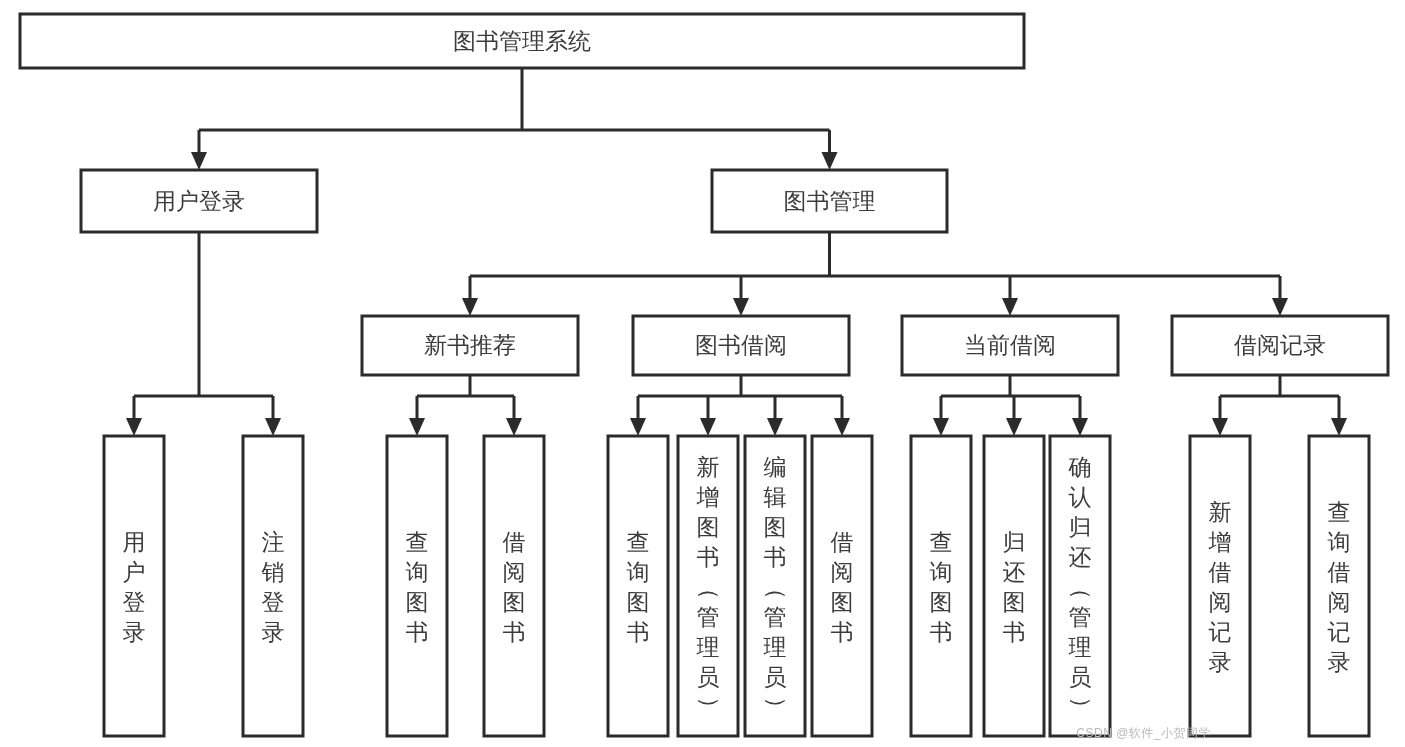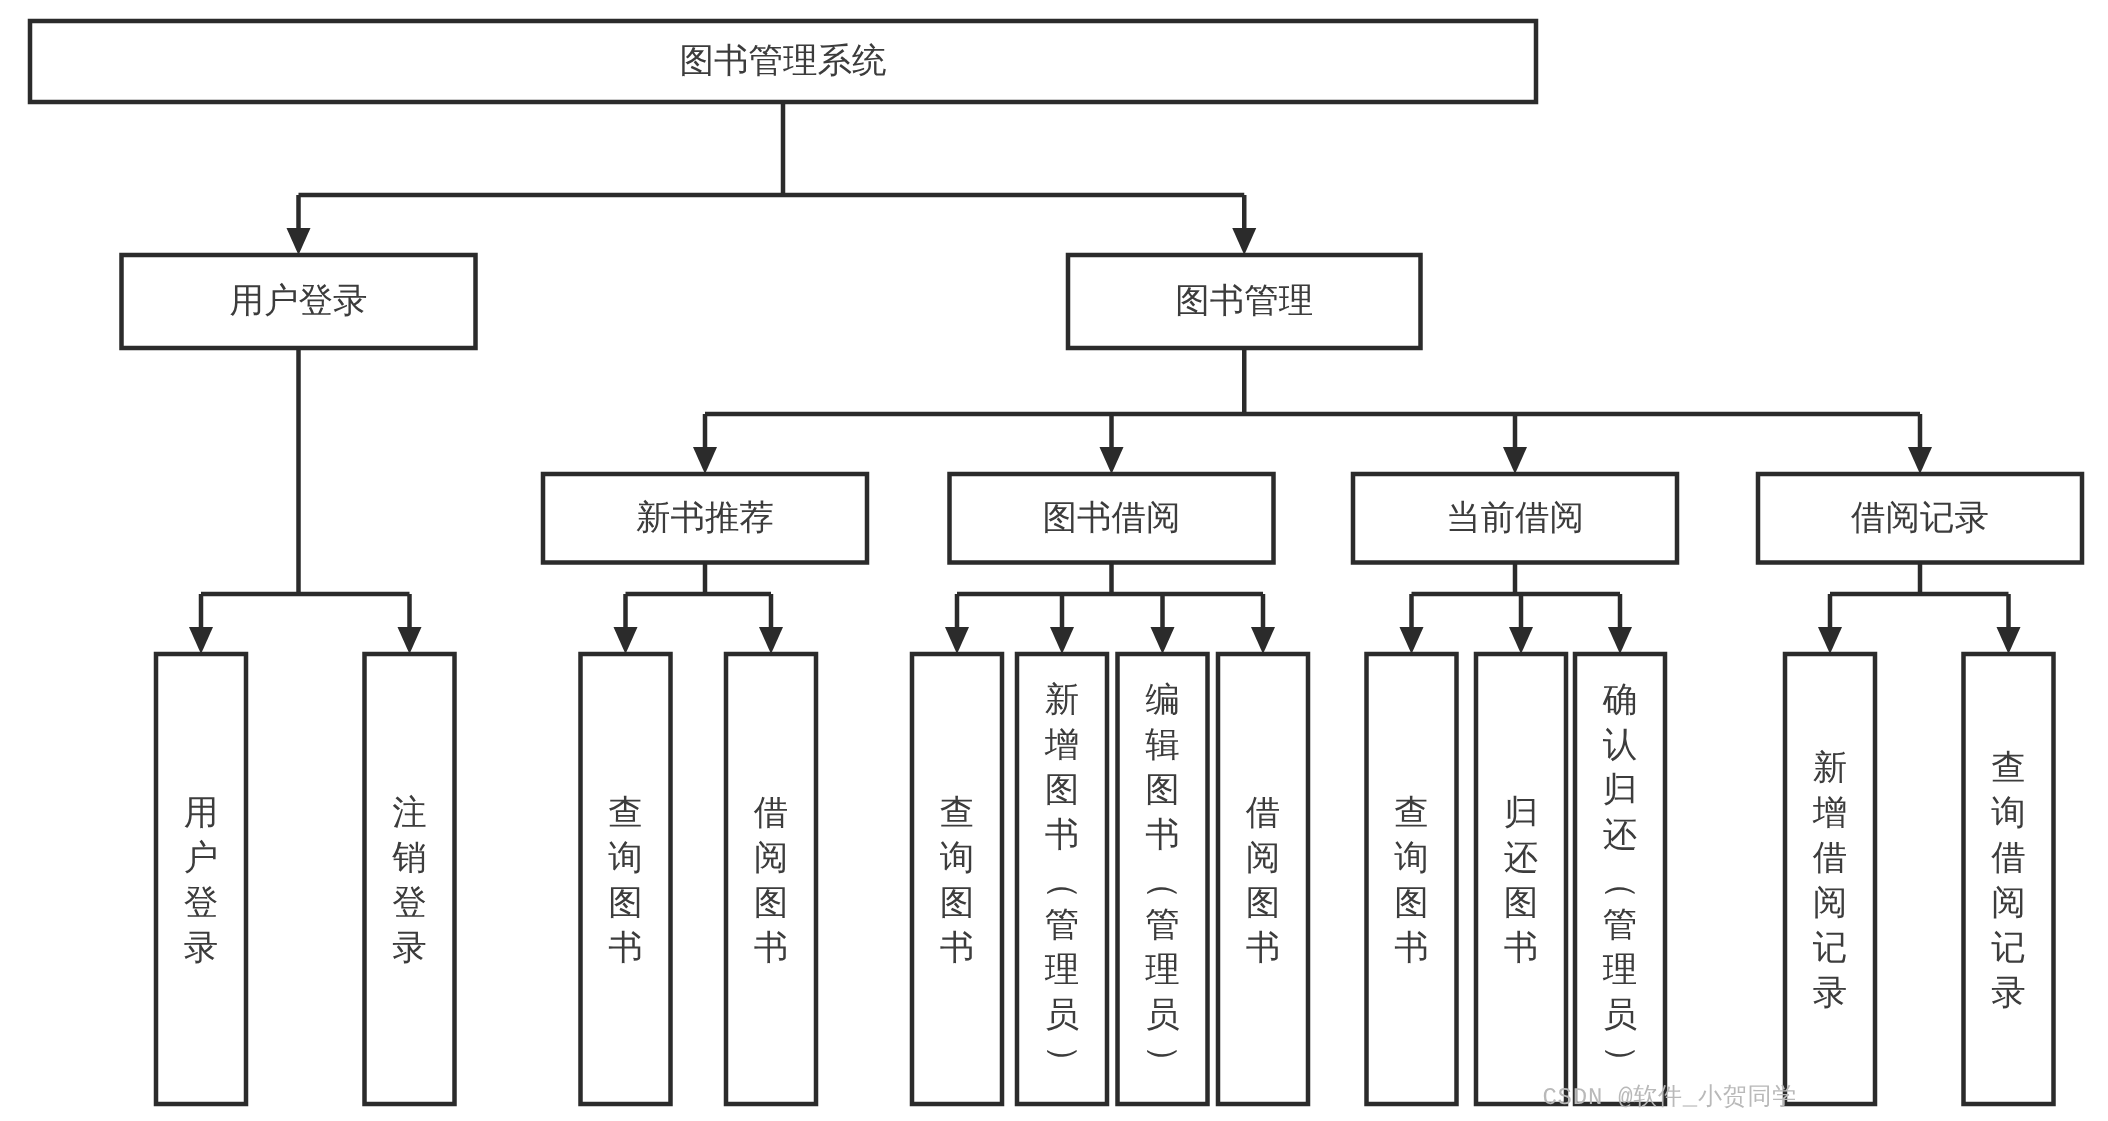--- a/index.html
+++ b/index.html
@@ -1,37 +1,37 @@
 <!DOCTYPE html>
 <html><head>
 <meta charset="utf-8">
 <style>
   html,body{margin:0;padding:0;background:#ffffff;}
   body{
     font-family:"DejaVu Sans","Liberation Sans",sans-serif;
     width:1405px;height:747px;overflow:hidden;
   }
-  #diagram-root{position:relative;width:1206px;height:747px;background:#fff;}
+  #diagram-root{position:relative;width:1206px;height:747px;background:#fff;padding-left:30px;}
   svg.diagram{position:absolute;left:0;top:0;width:1405px;height:747px;display:block;}
   .node-box{fill:#ffffff;stroke:#2b2b2b;stroke-width:3;}
   .node-label{
     font-family:"DejaVu Sans","Liberation Sans",sans-serif;
     fill:#3c3c3c;font-size:23px;text-anchor:middle;
     dominant-baseline:middle;
   }
   .node-label-vert{
     font-family:"DejaVu Sans","Liberation Sans",sans-serif;
     fill:#3c3c3c;font-size:23px;text-anchor:middle;
   }
   .connector{stroke:#2b2b2b;stroke-width:3;fill:none;stroke-linecap:butt;}
   .arrow-head{fill:#2b2b2b;stroke:none;}
   .watermark{
-    position:absolute;right:8px;bottom:5px;
-    font-family:Liberation Mono, monospace;
-    font-size:16px;color:#b9b9b9;white-space:nowrap;letter-spacing:0.5px;
+    position:absolute;right:25px;bottom:5px;
+    font-family:Liberation Sans, sans-serif;
+    font-size:12px;color:#b9b9b9;white-space:nowrap;letter-spacing:0.5px;
   }
 </style>
 </head>
 <body>
 
 <div id="diagram-root">
   <svg class="diagram" viewBox="0 0 1405 747">
     <g id="connectors-layer">
         <g>
           <path d="M 522 68 L 522 130" class="connector"></path>

